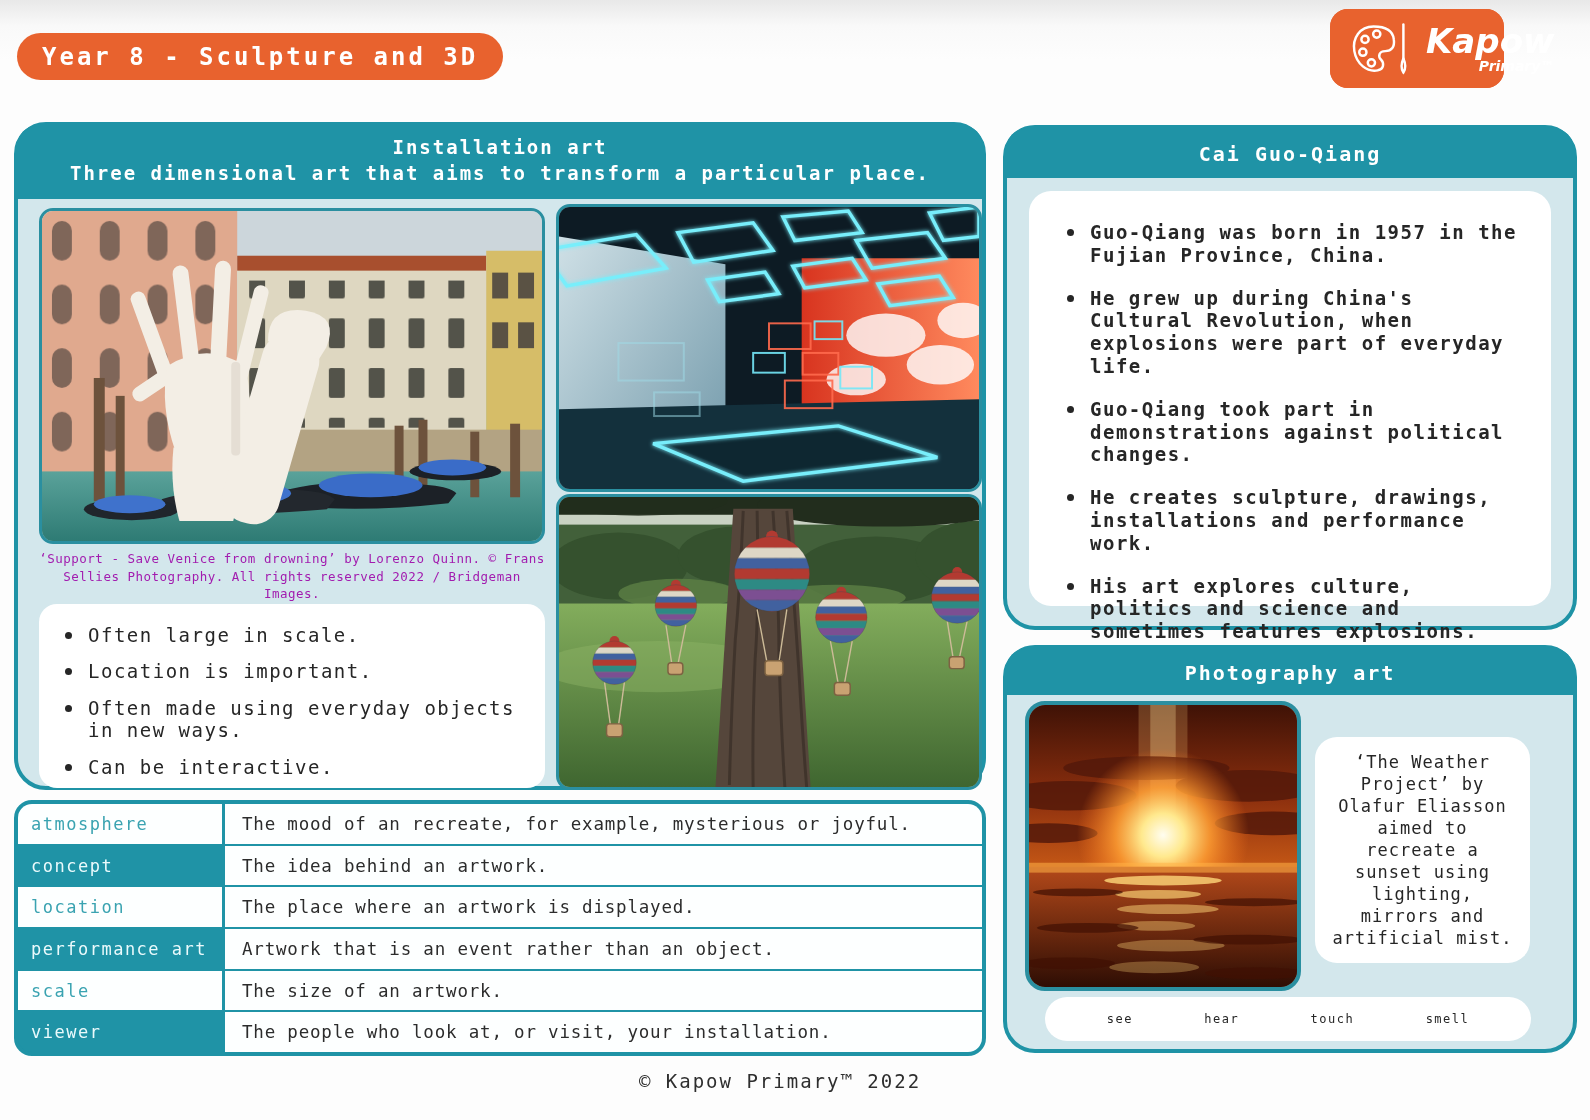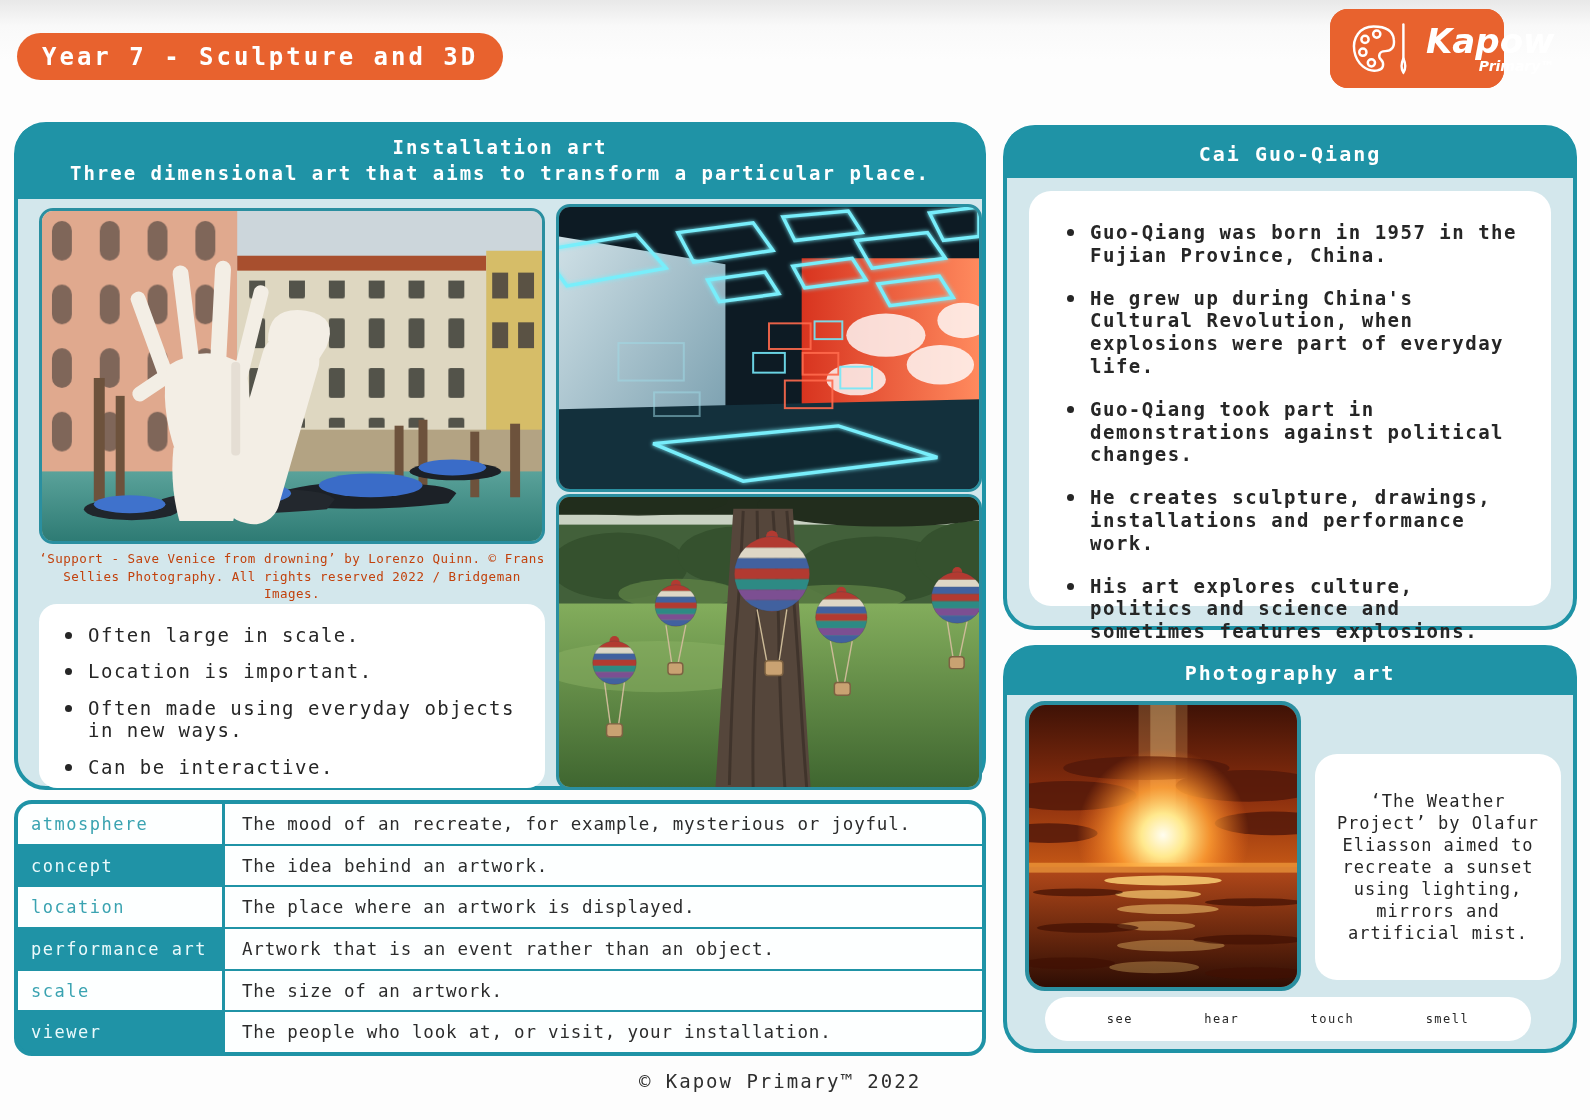--- a/index.html
+++ b/index.html
@@ -52,36 +52,36 @@
     position:absolute;border:3px solid #2a8fa0;border-radius:14px;
     overflow:hidden;box-sizing:border-box;background:#9cc;
   }
   .photo svg{display:block;width:100%;height:100%;}
   #photo-venice{left:21px;top:82px;width:506px;height:336px;}
   #photo-neon{left:538px;top:78px;width:426px;height:288px;}
   #photo-balloons{left:538px;top:368px;width:426px;height:296px;}
   #photo-sunset{left:18px;top:52px;width:276px;height:290px;border-width:4px;border-radius:20px;}
   .caption{
     position:absolute;left:21px;top:424px;width:506px;text-align:center;
-    font-size:12.5px;letter-spacing:.5px;color:#c2410c;line-height:1.4;
+    font-size:12.5px;letter-spacing:.5px;color:#a21caf;line-height:1.4;
   }
   
   .card{background:#fff;border-radius:18px;position:absolute;box-sizing:border-box;}
   #install-card{left:21px;top:478px;width:506px;height:184px;padding:20px 12px 8px 22px;}
   #cai-card{left:22px;top:62px;right:22px;bottom:20px;border-radius:22px;padding:30px 26px 16px 34px;}
   .b-row{display:flex;margin-bottom:14px;}
   .b-dot{
     flex:none;width:7px;height:7px;border-radius:50%;background:#262626;
     margin:8px 16px 0 4px;
   }
   .b-text{font-size:19px;letter-spacing:1.5px;color:#262626;line-height:1.18;}
   #cai-card .b-row{margin-bottom:20px;}
   #cai-card .b-text{font-size:19px;letter-spacing:1.5px;line-height:1.2;font-weight:bold;}
   
-  #inter-card{left:308px;top:105px;width:246px;height:226px;border-radius:22px;
+  #inter-card{left:308px;top:88px;width:215px;height:226px;border-radius:22px;
     display:flex;align-items:center;justify-content:center;padding:10px 14px;}
   #inter-card .b-text{font-size:17px;letter-spacing:1px;line-height:1.3;text-align:center;}
   .senses{
     position:absolute;left:38px;top:348px;width:486px;height:44px;background:#fff;
     border-radius:22px;display:flex;align-items:center;justify-content:space-around;
     box-sizing:border-box;padding:0 26px;
   }
   .sense{font-size:12px;letter-spacing:1.5px;color:#262626;}
   
   #vocab{
@@ -105,21 +105,21 @@
   .footer{
     position:absolute;left:0;top:1070px;width:1560px;text-align:center;
     font-size:19px;letter-spacing:2px;color:#2e2e2e;
   }
 </style>
 </head>
 <body>
 
 <div id="page">
 
-  <div class="badge">Year 7 - Sculpture and 3D</div>
+  <div class="badge">Year 8 - Sculpture and 3D</div>
 
   <div class="logo">
     <svg class="logo-icon" viewBox="0 0 64 60">
       <g fill="none" stroke="#ffffff" stroke-width="2.3" stroke-linecap="round">
         <path d="M25 9 C12 9 5 20 7 32 C9 44 19 52 29 50 C35 49 35 43 32 40 C29 37 30 32 36 32 C42 32 45 28 44 21 C43 12 35 9 25 9 Z"></path>
         <circle cx="17" cy="21" r="3.4"></circle>
           <circle cx="28" cy="16" r="3.4"></circle>
         <circle cx="15" cy="33" r="3.4"></circle>
           <circle cx="23" cy="43" r="3.4"></circle>
         <path d="M53 7 l0 32"></path>

